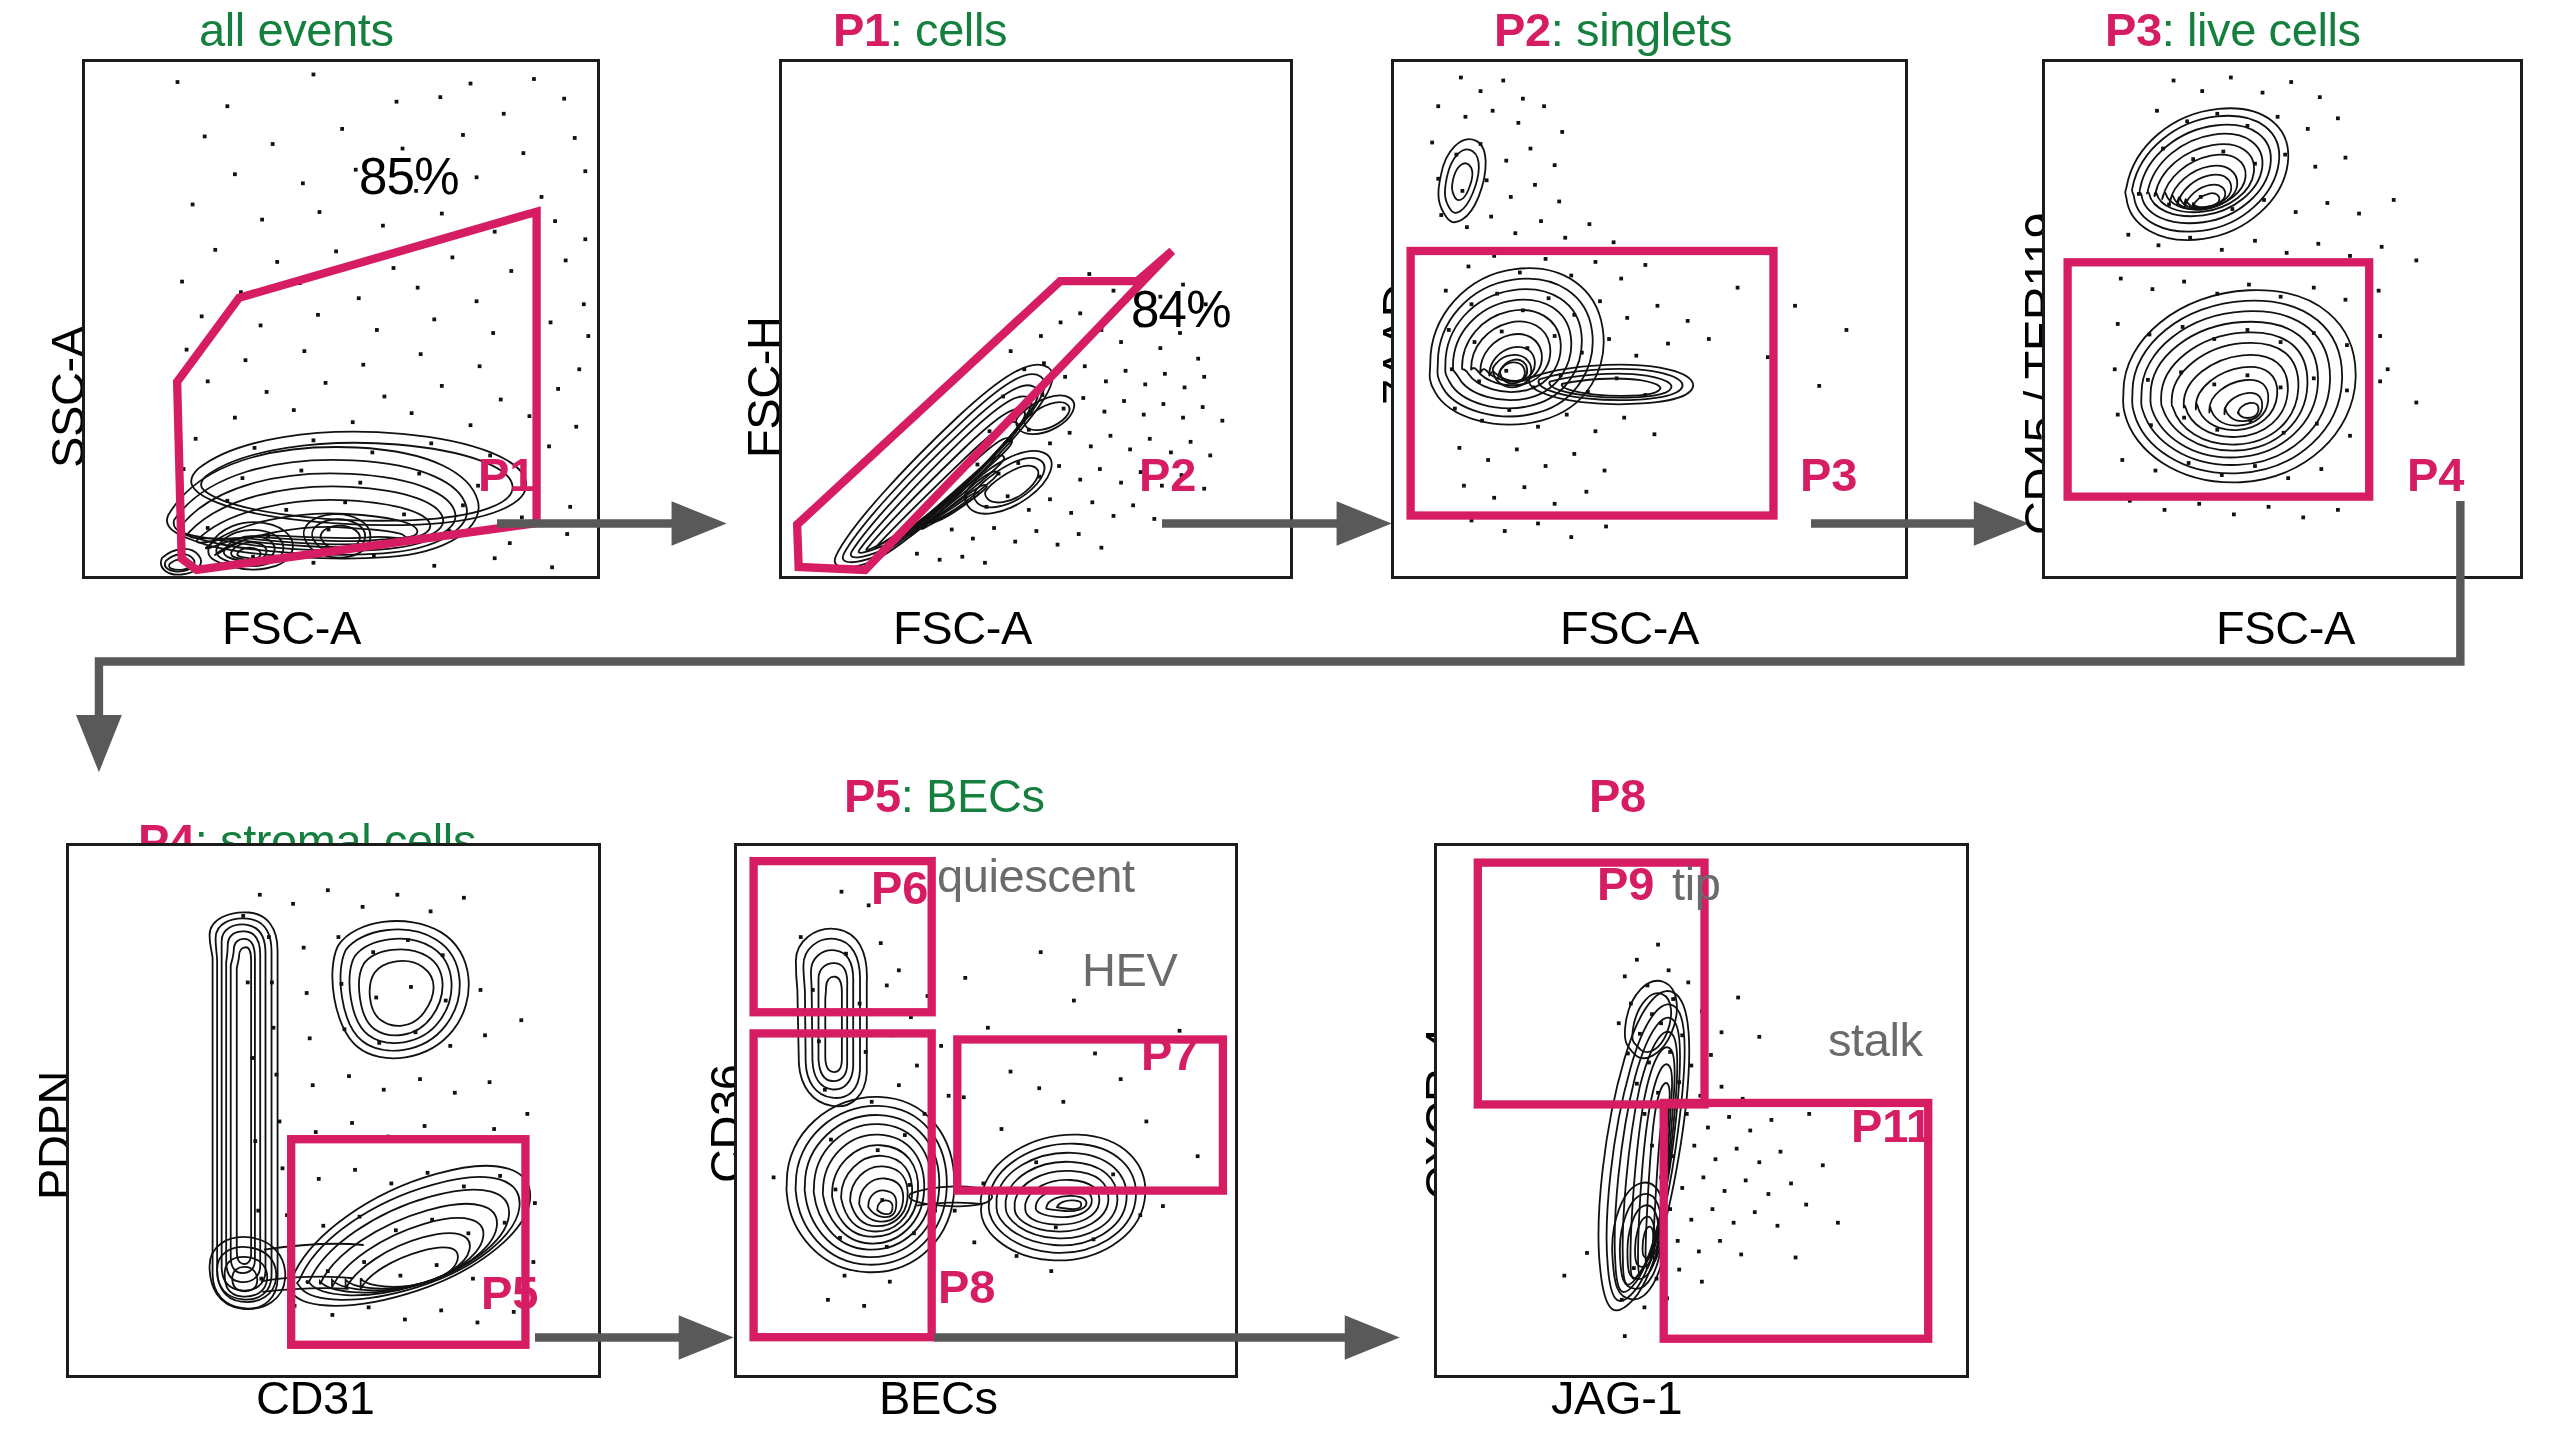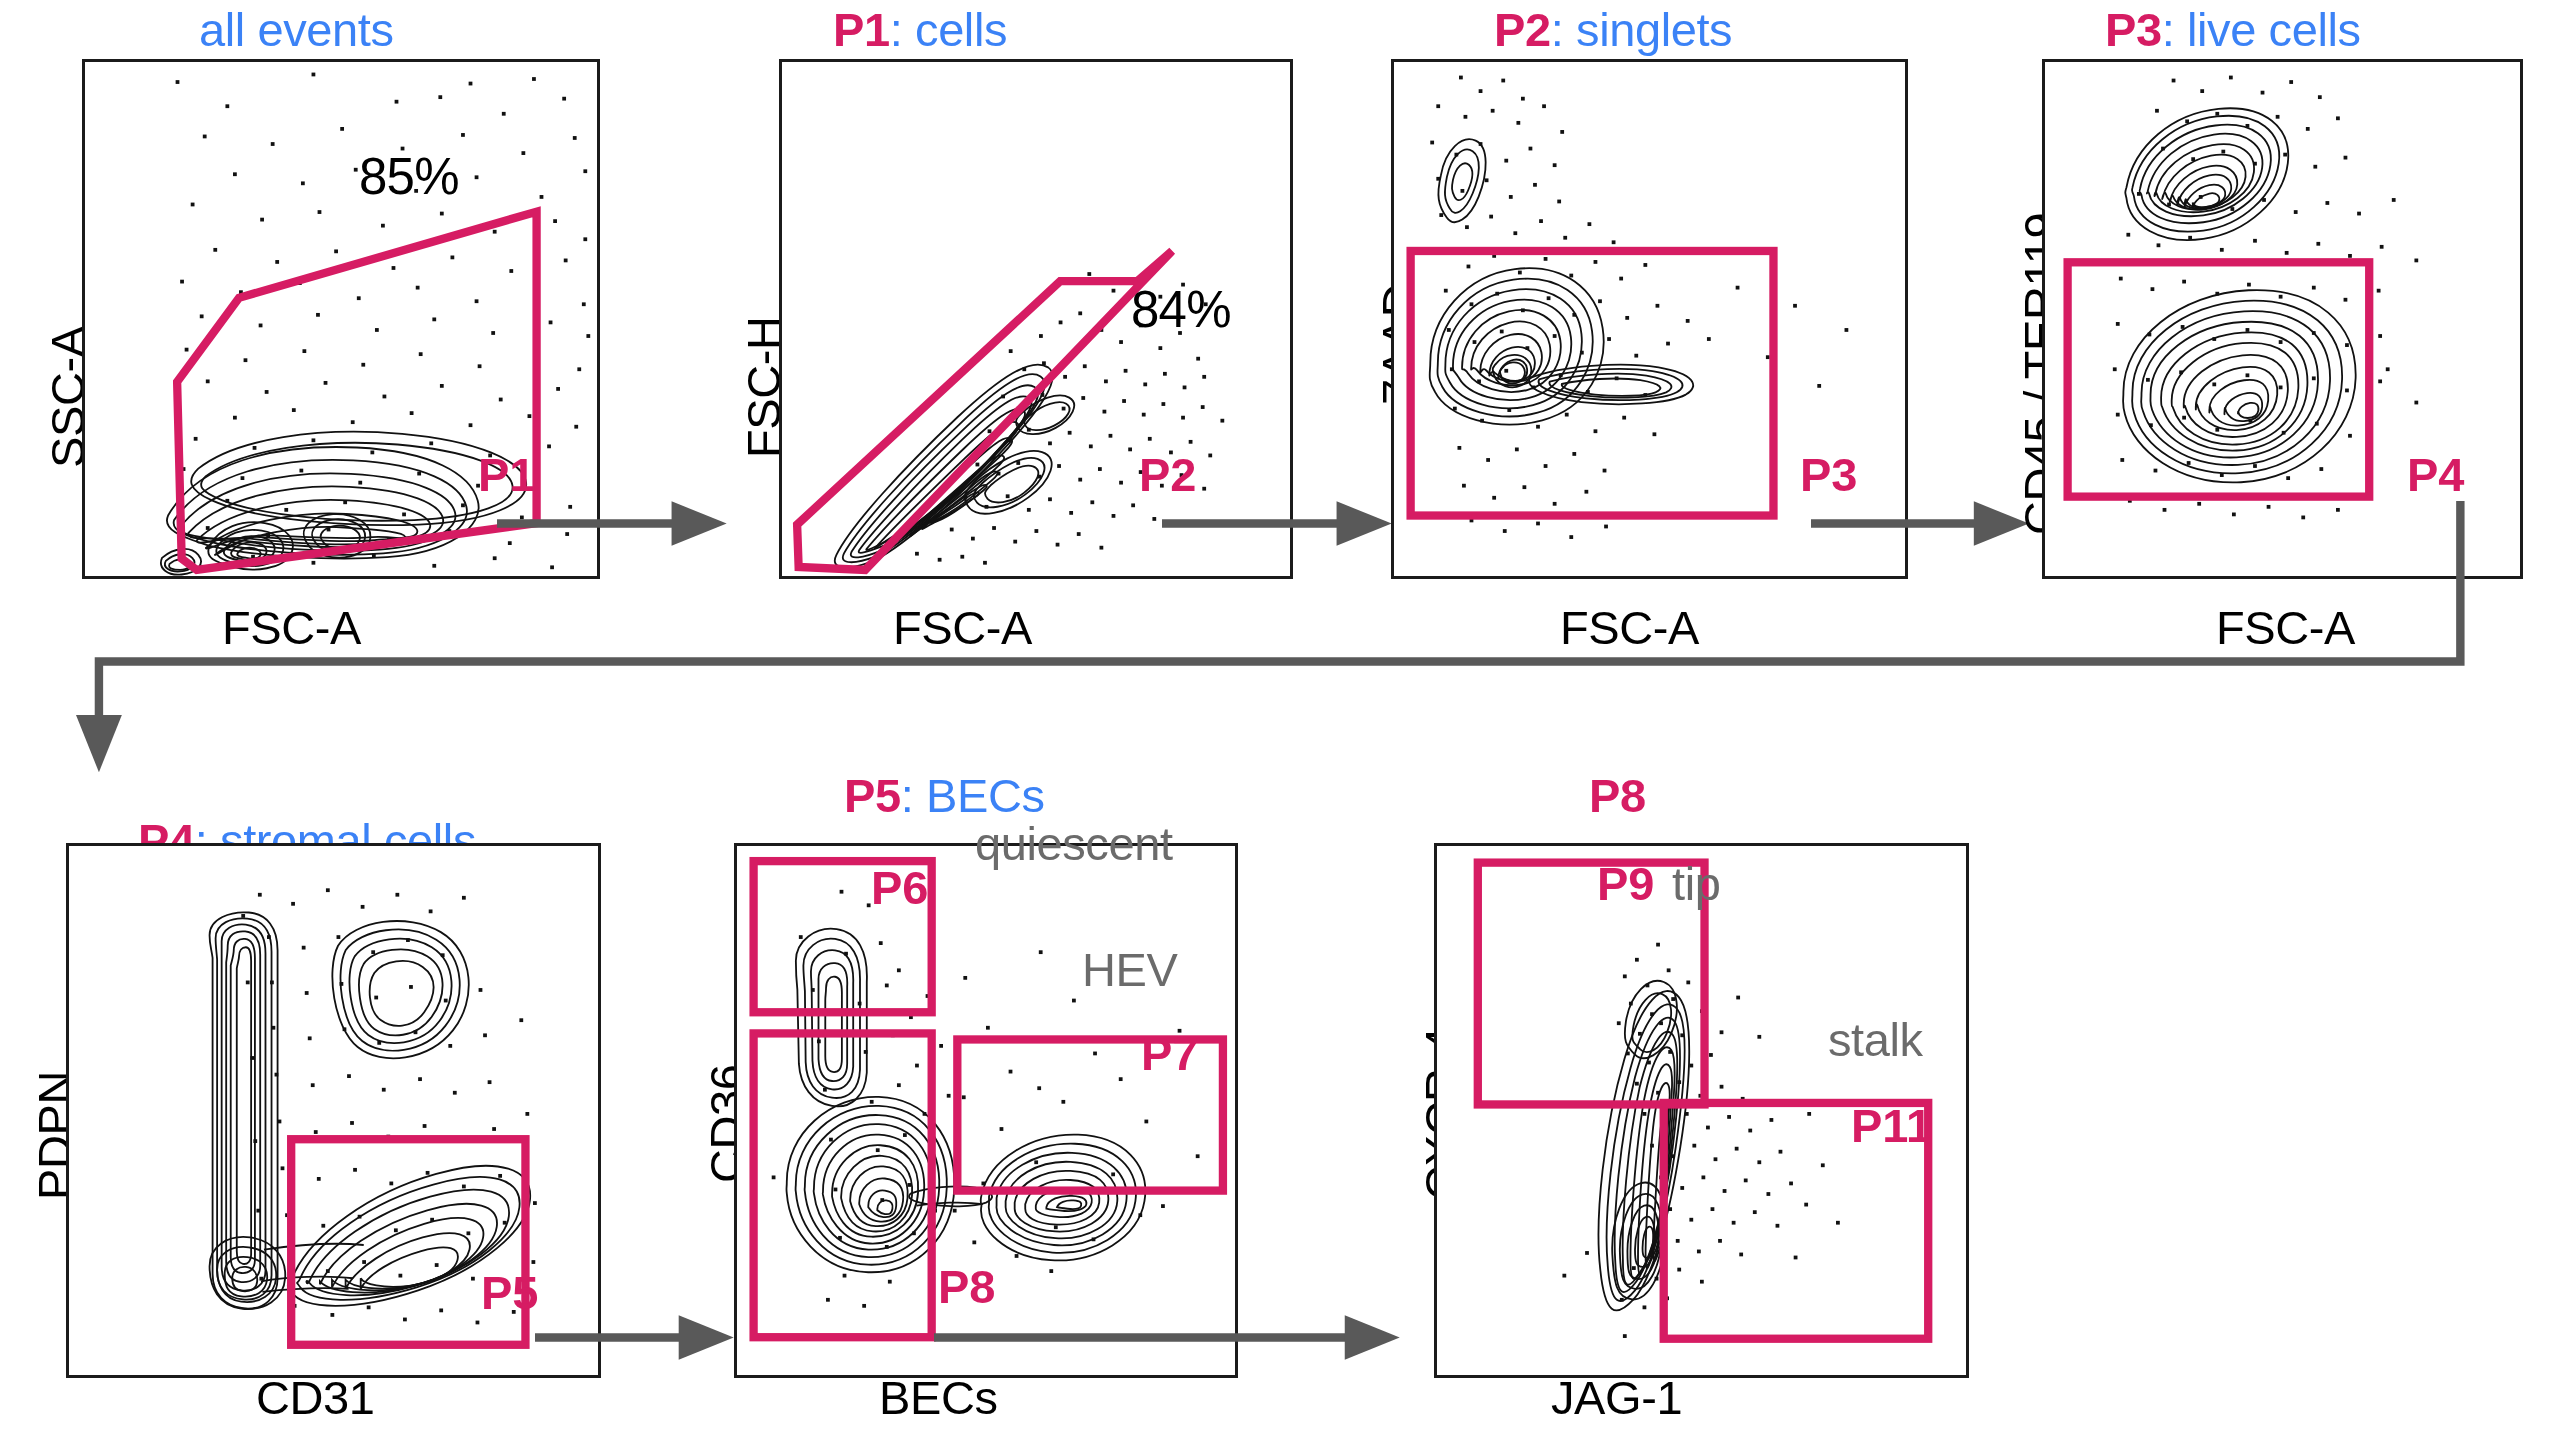--- a/index.html
+++ b/index.html
@@ -42,21 +42,21 @@
     white-space: nowrap;
     font-size: 47px;
     line-height: 1;
     letter-spacing: -0.4px;
   }
   .pid {
     color: #D61C63;
     font-weight: bold;
   }
   .tname {
-    color: #3b82f6;
+    color: #15803d;
     font-weight: normal;
   }
   .axis-label {
     position: absolute;
     white-space: nowrap;
     font-size: 47px;
     color: #000000;
     line-height: 1;
     letter-spacing: -0.4px;
   }
@@ -915,21 +915,21 @@
         </g>
 
         <rect x="22" y="20" width="236" height="200" fill="none" stroke="#D61C63" stroke-width="11"></rect>
 
         <rect x="292" y="256" width="352" height="200" fill="none" stroke="#D61C63" stroke-width="11"></rect>
 
         <rect x="22" y="248" width="236" height="402" fill="none" stroke="#D61C63" stroke-width="11"></rect>
       </svg>
     </div>
     <div class="gate-label" style="left:871px; top:864px;">P6</div>
-    <div class="sub-label" style="left:937px; top:820px;padding-left:38px;">quiescent</div>
+    <div class="sub-label" style="left:937px; top:852px;">quiescent</div>
     <div class="sub-label" style="left:1082px; top:946px;text-align:right;">HEV</div>
     <div class="gate-label" style="left:1141px; top:1030px;">P7</div>
     <div class="gate-label" style="left:938px; top:1263px;">P8</div>
   </div>
 
   <svg class="connector" style="left:934px; top:1303px; width:481px; height:69px;" viewBox="0 0 630 90" width="481" height="69">
     <line x1="0" y1="45" x2="545" y2="45" stroke="#595959" stroke-width="11"></line>
     <polygon points="538,16 610,45 538,74" fill="#595959"></polygon>
   </svg>
 

